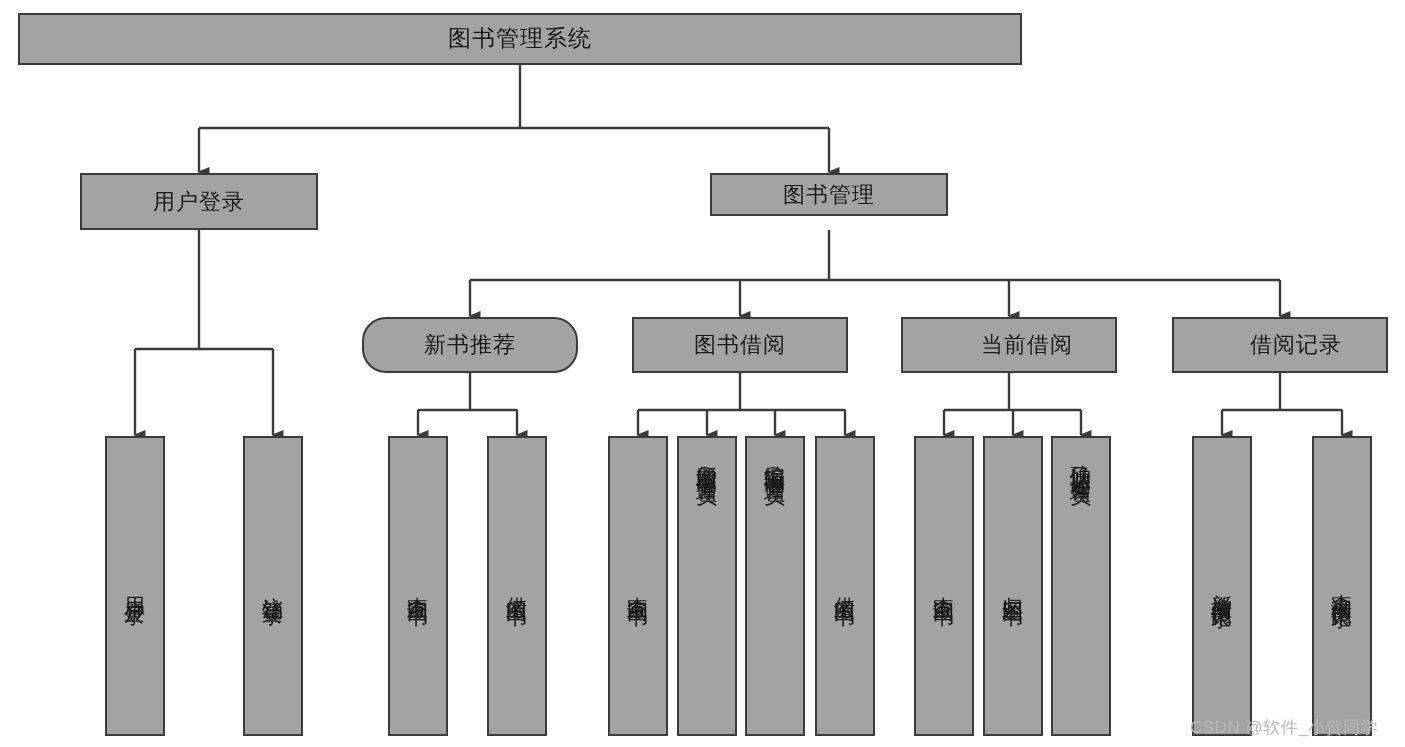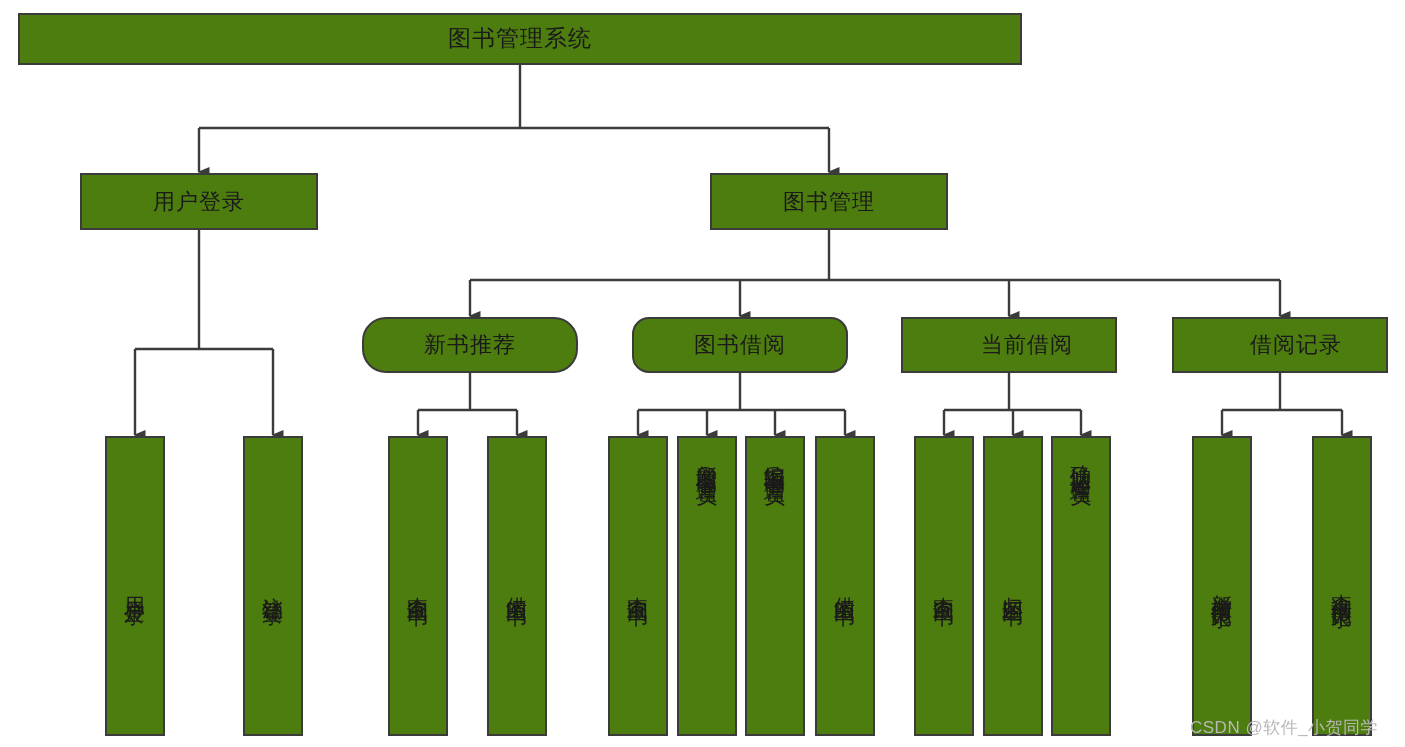--- a/index.html
+++ b/index.html
@@ -23,21 +23,21 @@
     position: absolute;
     left: 0;
     top: 0;
     width: 1405px;
     height: 747px;
     pointer-events: none;
   }
   .node {
     position: absolute;
     box-sizing: border-box;
-    background: #4d7c0f;
+    background: #a3a3a3;
     border: 2px solid #3b3b3b;
     display: flex;
     align-items: center;
     justify-content: center;
     z-index: 2;
   }
   .node .lbl {
     display: block;
     text-align: center;
     color: #1a1a1a;
@@ -126,28 +126,28 @@
       </g>
   </svg>
 
   <div class="node root horiz" style="left: 18px; top: 13px; width: 1004px; height: 52px;">
       <span class="lbl">图书管理系统</span>
     </div>
 
   <div class="node horiz" style="left: 80px; top: 173px; width: 238px; height: 57px;">
       <span class="lbl">用户登录</span>
     </div>
-  <div class="node horiz" style="left: 710px; top: 173px; width: 238px; height: 57px;">
+  <div class="node horiz" style="left: 710px; top: 173px; width: 238px; height: 43px;">
       <span class="lbl">图书管理</span>
     </div>
 
   <div class="node horiz" style="left: 362px; top: 317px; width: 216px; height: 56px; border-radius: 24px;">
       <span class="lbl">新书推荐</span>
     </div>
-  <div class="node horiz" style="left: 632px; top: 317px; width: 216px; height: 56px; border-radius: 17px;">
+  <div class="node horiz" style="left: 632px; top: 317px; width: 216px; height: 56px;">
       <span class="lbl">图书借阅</span>
     </div>
   <div class="node horiz" style="left: 901px; top: 317px; width: 216px; height: 56px; padding-left: 36px;">
       <span class="lbl">当前借阅</span>
     </div>
   <div class="node horiz" style="left: 1172px; top: 317px; width: 216px; height: 56px; padding-left: 32px;">
       <span class="lbl">借阅记录</span>
     </div>
 
   <div class="node vert" style="left: 105px; top: 436px; width: 60px; height: 300px;">

